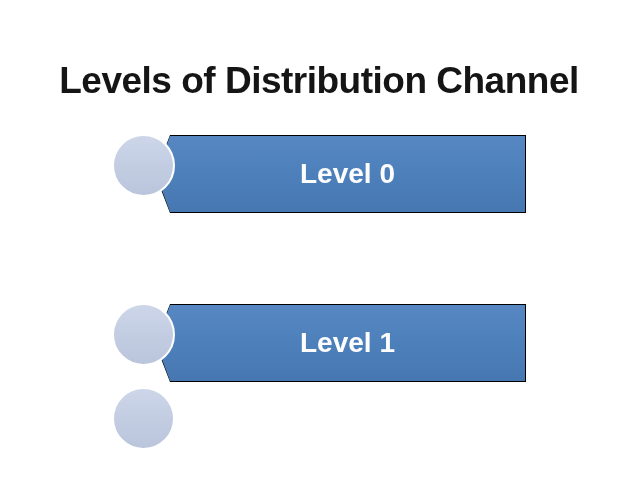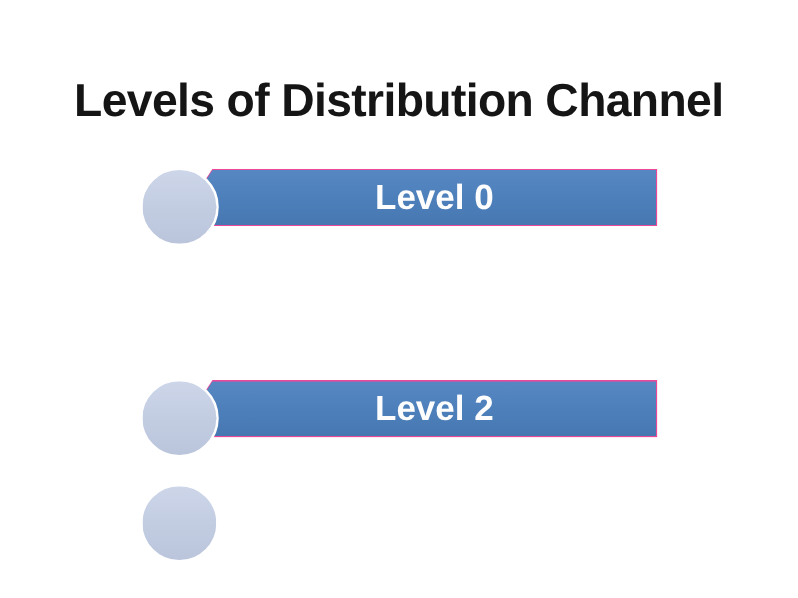--- a/index.html
+++ b/index.html
@@ -27,22 +27,22 @@
     width:638px;
     height:65px;
   }
   .row-0{top:110px}
   .row-1{top:195px}
   .row-2{top:279px}
   .row-3{top:363px}
   .bar{
     position:absolute;
     left:155px;top:1px;
-    width:371px;height:46px;
-    background:#ec4899; 
+    width:371px;height:78px;
+    background:#000000; 
     clip-path:polygon(15px 0, 100% 0, 100% 100%, 15px 100%, 0 50%);
   }
   .bar-fill{
     position:absolute;
     inset:1px;
     background:linear-gradient(180deg,#5787c3 0%,#4d80bb 50%,#4777b1 100%);
     clip-path:polygon(14px 0, 100% 0, 100% 100%, 14px 100%, 0 50%);
   }
   .bar-label{
     position:absolute;
@@ -76,21 +76,21 @@
       <div class="bar-fill"></div>
       <span class="bar-label">Level 0</span>
     </div>
     <div class="circle"></div>
   </div>
 
 
   <div class="row row-2">
     <div class="bar">
       <div class="bar-fill"></div>
-      <span class="bar-label">Level 2</span>
+      <span class="bar-label">Level 1</span>
     </div>
     <div class="circle"></div>
   </div>
 
   <div class="row row-3">
     <div class="circle"></div>
   </div>
 
 </div>
 

